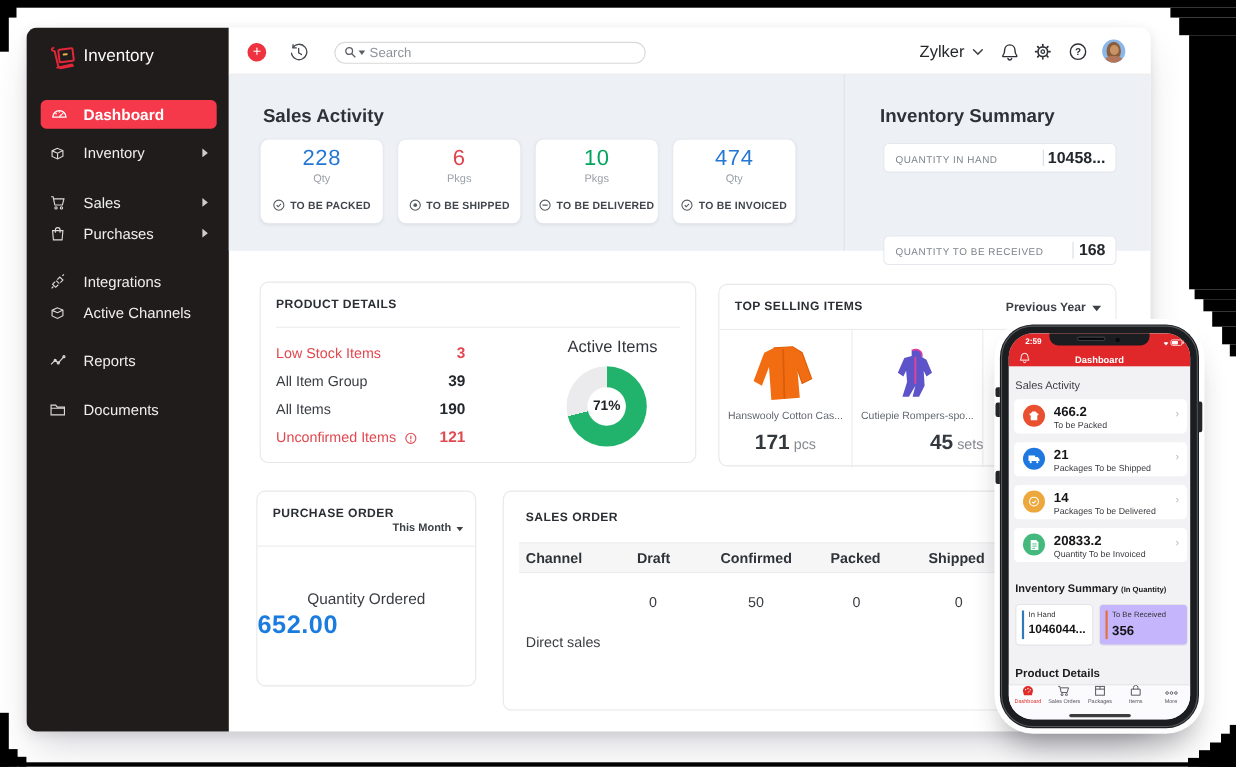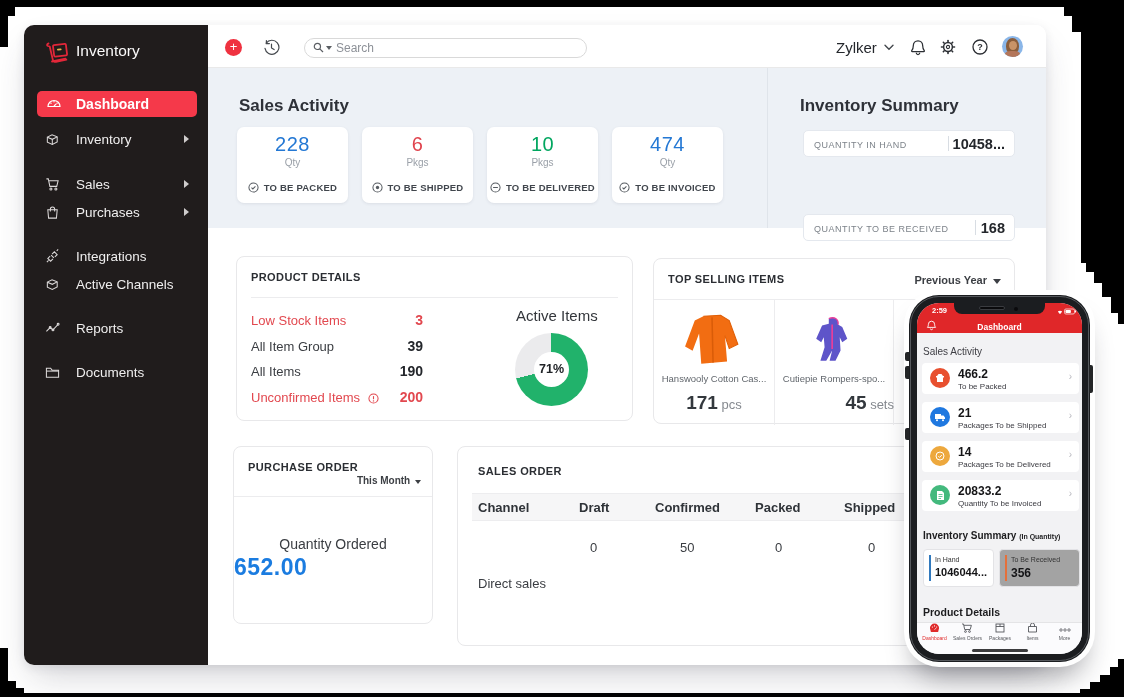--- a/index.html
+++ b/index.html
@@ -270,21 +270,21 @@
     <div class="abs" style="left:150px;top:81px;width:36px;text-align:right;font-size:14px;font-weight:bold;color:#23262b;">39</div>
     <div class="abs" style="left:14px;top:107px;font-size:13px;color:#3a3d42;">All Items</div>
     <div class="abs" style="left:150px;top:106px;width:36px;text-align:right;font-size:14px;font-weight:bold;color:#23262b;">190</div>
     <div class="abs" style="left:14px;top:133px;font-size:13px;color:#e2484f;">Unconfirmed Items
       <svg width="11" height="11" viewBox="0 0 12 12" style="vertical-align:-1.5px;margin-left:4px">
           <circle cx="6" cy="6" r="5" fill="none" stroke="#e2484f" stroke-width="1.1"></circle>
           <path d="M6 3.4 v3.4" stroke="#e2484f" stroke-width="1.2"></path>
           <circle cx="6" cy="8.6" r="0.8" fill="#e2484f"></circle>
         </svg>
     </div>
-    <div class="abs" style="left:150px;top:132px;width:36px;text-align:right;font-size:14px;font-weight:bold;color:#e2484f;">200</div>
+    <div class="abs" style="left:150px;top:132px;width:36px;text-align:right;font-size:14px;font-weight:bold;color:#e2484f;">121</div>
     <div class="abs" style="left:279px;top:50px;width:72px;text-align:center;font-size:15px;color:#33363b;white-space:nowrap;">Active Items</div>
     <div class="abs" style="left:278px;top:76px;width:73px;height:73px;border-radius:50%;background:conic-gradient(#21b26b 0 71%,#ebebed 71% 100%);"></div>
     <div class="abs" style="left:297px;top:95px;width:35px;height:35px;border-radius:50%;background:#fff;text-align:center;line-height:35px;font-size:12.5px;font-weight:bold;color:#202327;">71%</div>
   </div>
 
   <div class="card" style="left:629px;top:233px;width:362px;height:166px;">
     <div class="ctitle">TOP SELLING ITEMS</div>
     <div class="abs" style="right:13px;top:15px;font-size:11px;font-weight:bold;color:#3c3f44;">Previous Year
       <span style="display:inline-block;width:0;height:0;border-top:5px solid #3c3f44;border-left:4px solid transparent;border-right:4px solid transparent;margin-left:3px;"></span>
     </div>
@@ -411,21 +411,21 @@
       <div class="abs" style="left:36px;top:19px;font-size:8px;color:#3a3a40;">Quantity To be Invoiced</div>
       <div class="abs" style="right:7px;top:8px;font-size:10px;color:#b9b9bf;">›</div>
     </div>
 
     <div class="abs" style="left:6px;top:227px;font-size:10px;font-weight:bold;color:#1c1c1e;">Inventory Summary <span style="font-size:7px;font-weight:bold;">(In Quantity)</span></div>
     <div class="abs" style="left:6px;top:246px;width:71px;height:38px;background:#fff;border:1px solid #e3e3e6;border-radius:4px;">
       <div class="abs" style="left:5px;top:5px;bottom:5px;width:2px;background:#3179bd;"></div>
       <div class="abs" style="left:11px;top:6px;font-size:7px;color:#333;">In Hand</div>
       <div class="abs" style="left:11px;top:16px;font-size:11px;font-weight:bold;color:#141416;">1046044...</div>
     </div>
-    <div class="abs" style="left:82px;top:246px;width:81px;height:38px;background:#a3a3a3;border:1px solid #e3e3e6;border-radius:4px;">
+    <div class="abs" style="left:82px;top:246px;width:81px;height:38px;background:#c4b5fd;border:1px solid #e3e3e6;border-radius:4px;">
       <div class="abs" style="left:5px;top:5px;bottom:5px;width:2px;background:#e4703b;"></div>
       <div class="abs" style="left:11px;top:6px;font-size:7px;color:#333;">To Be Received</div>
       <div class="abs" style="left:11px;top:16px;font-size:12px;font-weight:bold;color:#141416;">356</div>
     </div>
 
     <div class="abs" style="left:6px;top:303px;font-size:10.5px;font-weight:bold;color:#1c1c1e;">Product Details</div>
 
     <div class="abs" style="left:0;right:0;bottom:0;height:32px;background:#fbfbfd;border-top:1px solid #e4e4e6;"></div>
     <svg class="abs" style="left:12px;bottom:21px" width="11" height="10" viewBox="0 0 11 10">
         <path d="M5.5 0.6 a4.6 4.4 0 0 1 4.6 4.4 l-1 4 h-7.2 l-1 -4 A4.6 4.4 0 0 1 5.5 0.6 z" fill="#e02b2b"></path>

